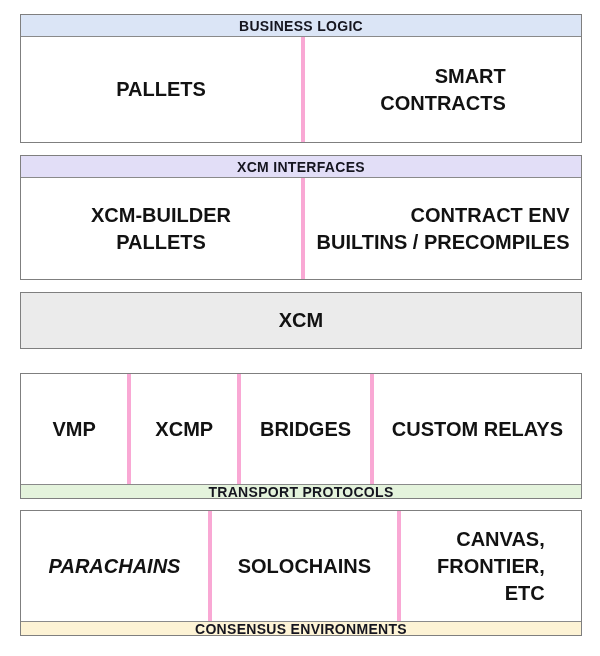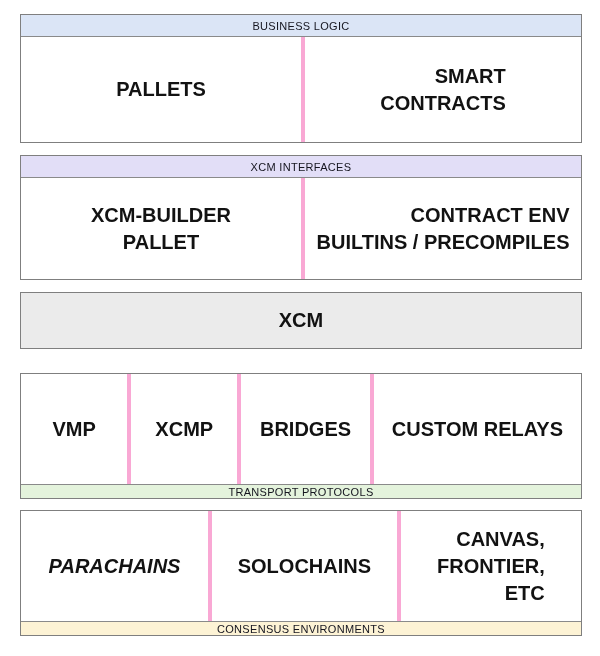--- a/index.html
+++ b/index.html
@@ -20,22 +20,22 @@
     background: #ffffff;
     display: flex;
     flex-direction: column;
   }
   .band {
     box-sizing: border-box;
     height: 22px;
     display: flex;
     align-items: center;
     justify-content: center;
-    font-size: 11px;
-    font-weight: normal;
+    font-size: 14px;
+    font-weight: bold;
     letter-spacing: 0.3px;
     color: #15151f;
     flex: 0 0 auto;
   }
   .band.top { border-bottom: 1.5px solid #8a8a8a; }
   .band.bottom { border-top: 1.5px solid #8a8a8a; height: 14px; }
   .row {
     display: flex;
     flex: 1 1 auto;
     min-height: 0;
@@ -81,21 +81,21 @@
       <div class="cell w50">PALLETS</div>
       <div class="cell w50">SMART
 CONTRACTS</div>
     </div>
   </div>
 
   <div class="section" id="sec-xcmif">
     <div class="band top" style="background: rgb(226, 222, 247);">XCM INTERFACES</div>
     <div class="row">
       <div class="cell w50">XCM-BUILDER
-PALLET</div>
+PALLETS</div>
       <div class="cell w50">CONTRACT ENV
 BUILTINS / PRECOMPILES</div>
     </div>
   </div>
 
   <div class="section" id="sec-xcm">
     <div class="row">
       <div class="cell" style="flex: 1 1 auto; background: rgb(235, 235, 235);">XCM</div>
     </div>
   </div>

